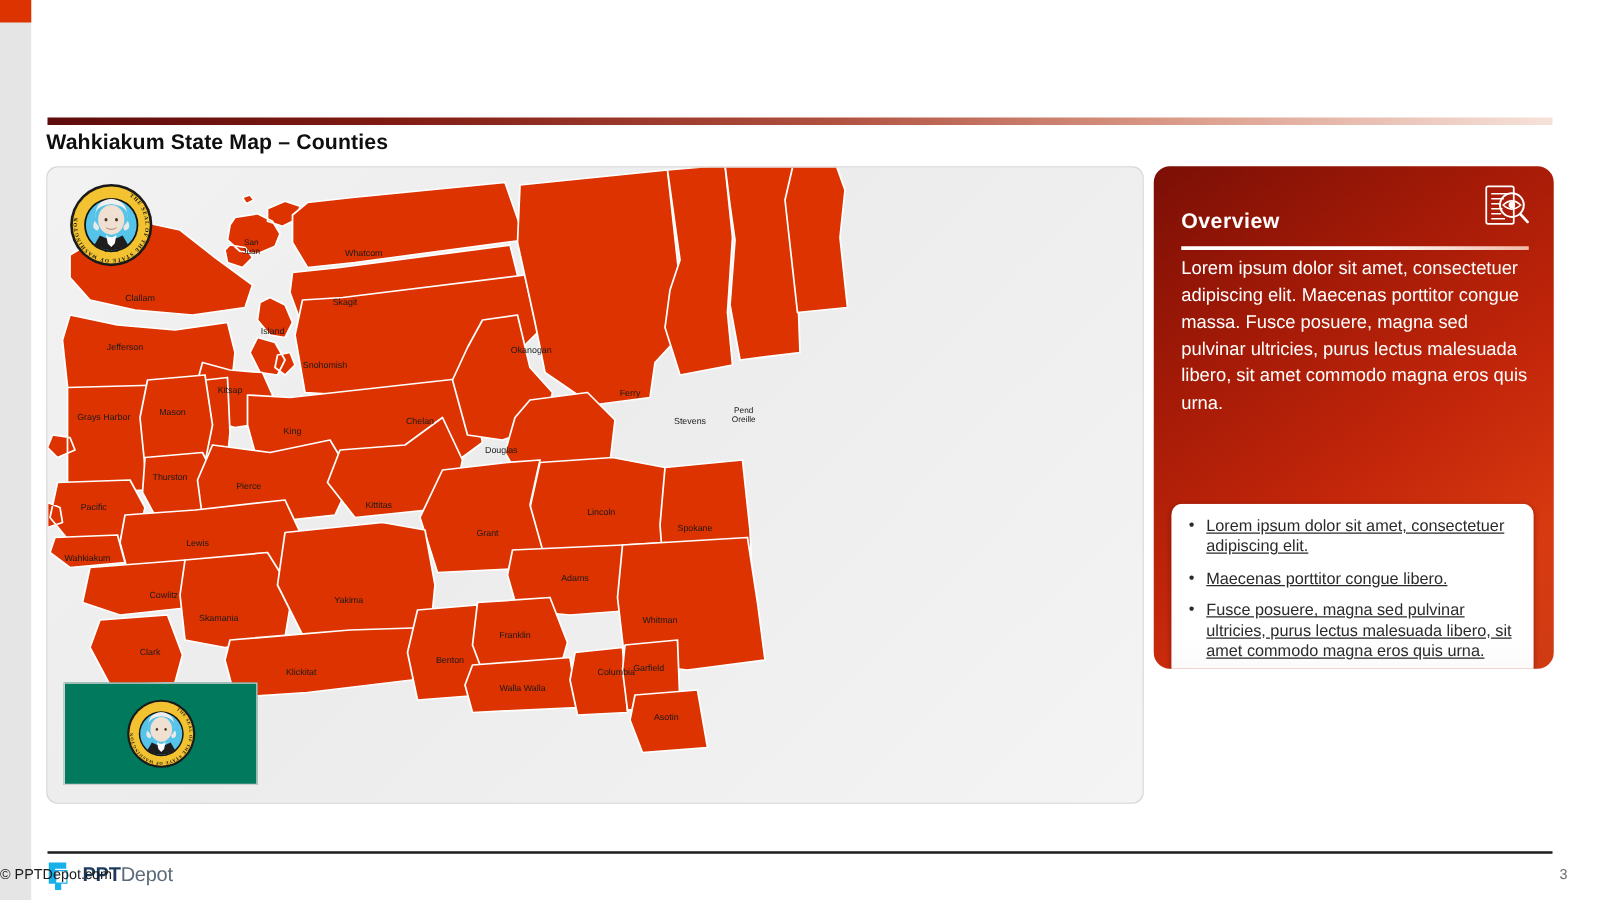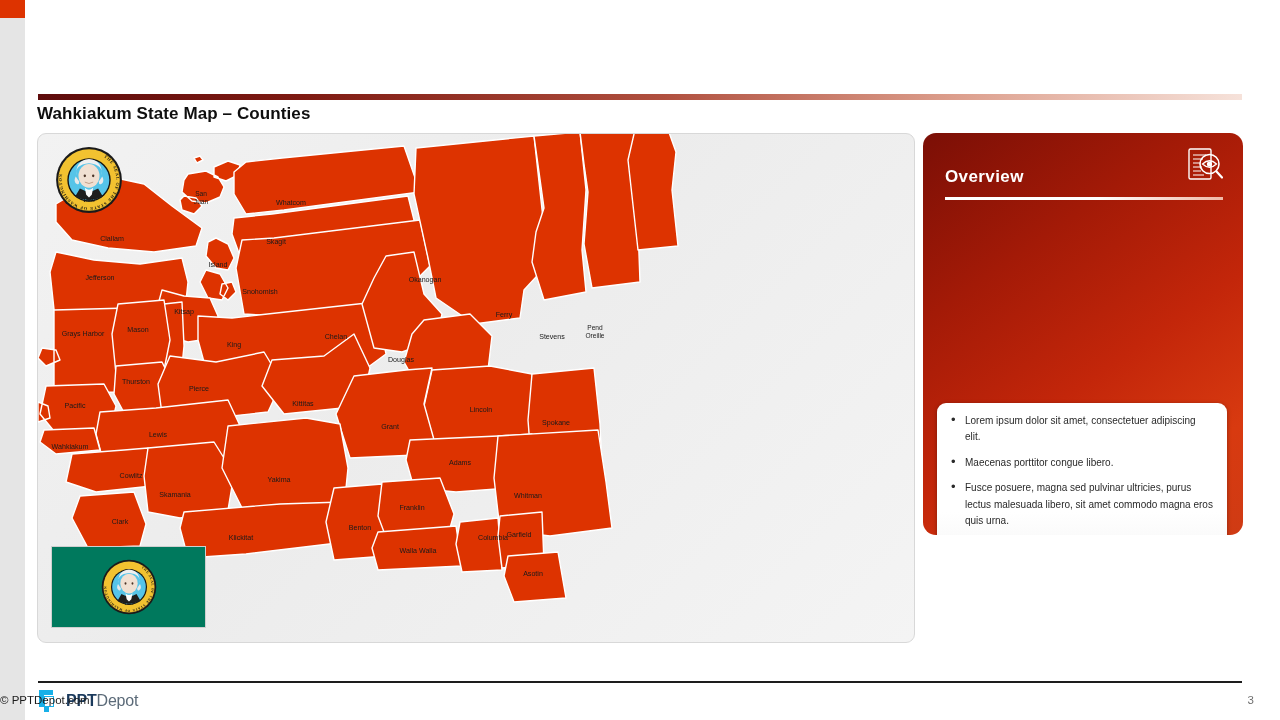--- a/index.html
+++ b/index.html
@@ -44,21 +44,21 @@
   #overview-body{position:absolute;left:22px;top:72px;width:282px;font-size:14.7px;line-height:21.5px;color:#ffffff;}
 
   #bullet-card{position:absolute;left:14px;top:270px;width:290px;height:224px;
      border-radius:9px;overflow:hidden;box-shadow:0 1px 4px rgba(0,0,0,.35);}
   #bullet-card-head{height:42px;background:linear-gradient(to bottom,#6e0c06 0%,#5a0904 100%);
      display:flex;align-items:center;}
   #bullet-card-title{margin-left:15px;font-size:15.5px;font-weight:bold;color:#fff;}
   #bullet-card-body{height:182px;background:linear-gradient(to bottom,#ffffff 0%,#ffffff 60%,#f1f1f1 100%);
      padding:10px 14px 0 8px;box-sizing:border-box;}
   #bullet-card-body ul{margin:0;padding:0 0 0 18px;list-style:none;}
-  #bullet-card-body li{position:relative;font-size:10px;line-height:16.4px;color:#2a2a2a;margin-bottom:9px;padding-left:2px;}
+  #bullet-card-body li{position:relative;font-size:13px;line-height:16.4px;color:#2a2a2a;margin-bottom:9px;padding-left:2px;text-decoration:underline;}
   #bullet-card-body li:before{content:"•";position:absolute;left:-12px;top:-1px;color:#2a2a2a;font-size:13px;}
 
   
   #footer-rule{position:absolute;left:38px;top:681px;width:1204px;height:2px;background:#1d1d1d;}
   #logo{position:absolute;left:38px;top:688px;display:flex;align-items:center;height:26px;}
   #logo-mark{width:22px;height:24px;position:relative;margin-right:6px;}
   #logo-text{font-size:16px;letter-spacing:-.2px;}
   #logo-text .b{font-weight:bold;color:#1b3a5c;}
   #logo-text .n{font-weight:normal;color:#5b6a78;}
   #copyright{position:absolute;left:0;right:0;top:694px;text-align:left;font-size:11.5px;color:#1c1c1c;}
@@ -274,20 +274,21 @@
       <line x1="7" y1="28" x2="18" y2="28" stroke="#fff" stroke-width="1.2"></line>
       <circle cx="23.5" cy="17" r="9.5" fill="none" stroke="#ffffff" stroke-width="1.6"></circle>
       <path d="M16.5 17 q7 -6.5 14 0 q-7 6.5 -14 0 z" fill="none" stroke="#fff" stroke-width="1.3"></path>
       <circle cx="23.5" cy="17" r="2.6" fill="#ffffff"></circle>
       <line x1="30.5" y1="24.5" x2="36" y2="30.5" stroke="#ffffff" stroke-width="2.2" stroke-linecap="round"></line>
     </svg>
   </div>
 
   <div id="overview-title">Overview</div>
   <div id="overview-rule"></div>
+  <div id="overview-body">Lorem ipsum dolor sit amet, consectetuer adipiscing elit. Maecenas porttitor congue massa. Fusce posuere, magna sed pulvinar ultricies, purus lectus malesuada libero, sit amet commodo magna eros quis urna.</div>
 
   <div id="bullet-card">
     <div id="bullet-card-body">
       <ul>
         <li>Lorem ipsum dolor sit amet, consectetuer adipiscing elit.</li>
         <li>Maecenas porttitor congue libero.</li>
         <li>Fusce posuere, magna sed pulvinar ultricies, purus lectus malesuada libero, sit amet commodo magna eros quis urna.</li>
       </ul>
     </div>
   </div>

